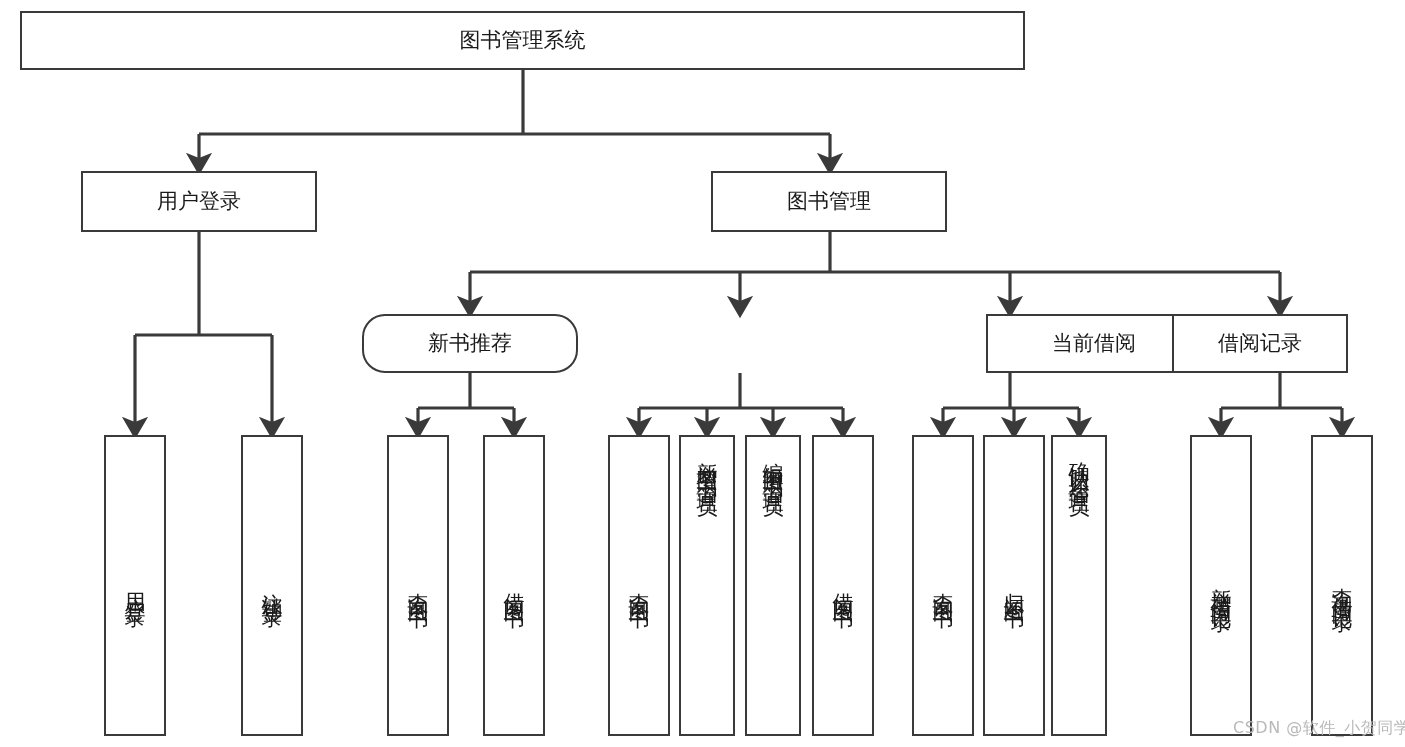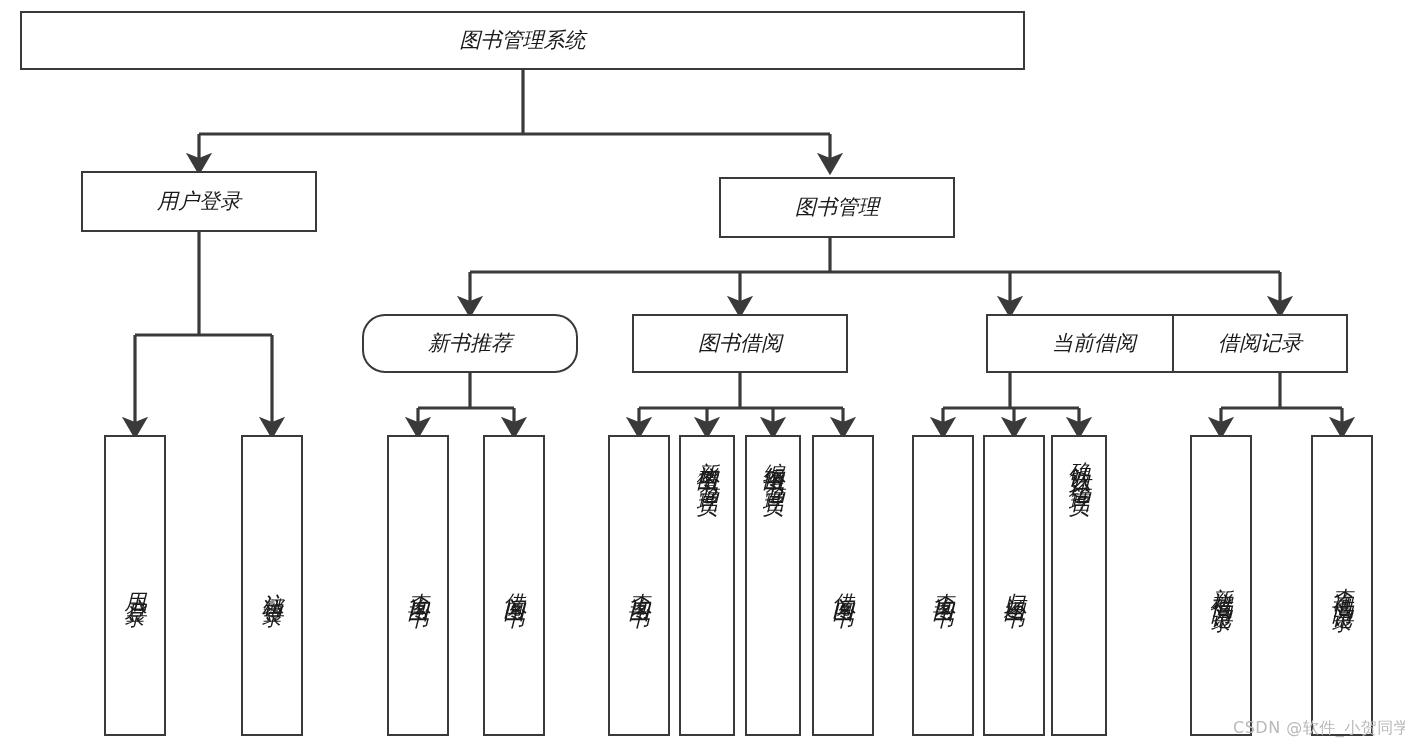--- a/index.html
+++ b/index.html
@@ -29,21 +29,20 @@
   }
   .node {
     position: absolute;
     box-sizing: border-box;
     background: #ffffff;
     border: 2px solid #3a3a3a;
     display: flex;
     align-items: center;
     justify-content: center;
     z-index: 2;
-    font-style: italic;
   }
   .node .label {
     color: #1a1a1a;
     line-height: 1.15;
     white-space: nowrap;
     text-align: center;
   }
   .node.horiz .label {
     font-size: 21px;
   }
@@ -132,29 +131,26 @@
     </g>
   </svg>
 
   <div class="node horiz" style="left:20px; top:11px; width:1005px; height:59px;">
     <span class="label">图书管理系统</span>
   </div>
 
   <div class="node horiz" style="left:81px; top:171px; width:236px; height:61px;">
     <span class="label">用户登录</span>
   </div>
-  <div class="node horiz" style="left:711px; top:177px; width:236px; height:61px;margin-left:8px;">
+  <div class="node horiz" style="left:711px; top:171px; width:236px; height:61px;">
     <span class="label">图书管理</span>
   </div>
 
   <div class="node horiz" style="left:362px; top:314px; width:216px; height:59px;border-radius:23px;">
     <span class="label">新书推荐</span>
-  </div>
-  <div class="node horiz" style="left:632px; top:314px; width:216px; height:59px;">
-    <span class="label">图书借阅</span>
   </div>
   <div class="node horiz" style="left:950px; top:314px; width:216px; height:59px;margin-left:36px;">
     <span class="label">当前借阅</span>
   </div>
   <div class="node horiz" style="left:1172px; top:314px; width:176px; height:59px;">
     <span class="label">借阅记录</span>
   </div>
 
   <div class="node vert center" style="left:104px; top:435px; width:62px; height:301px;">
     <span class="label">用户登录</span>

